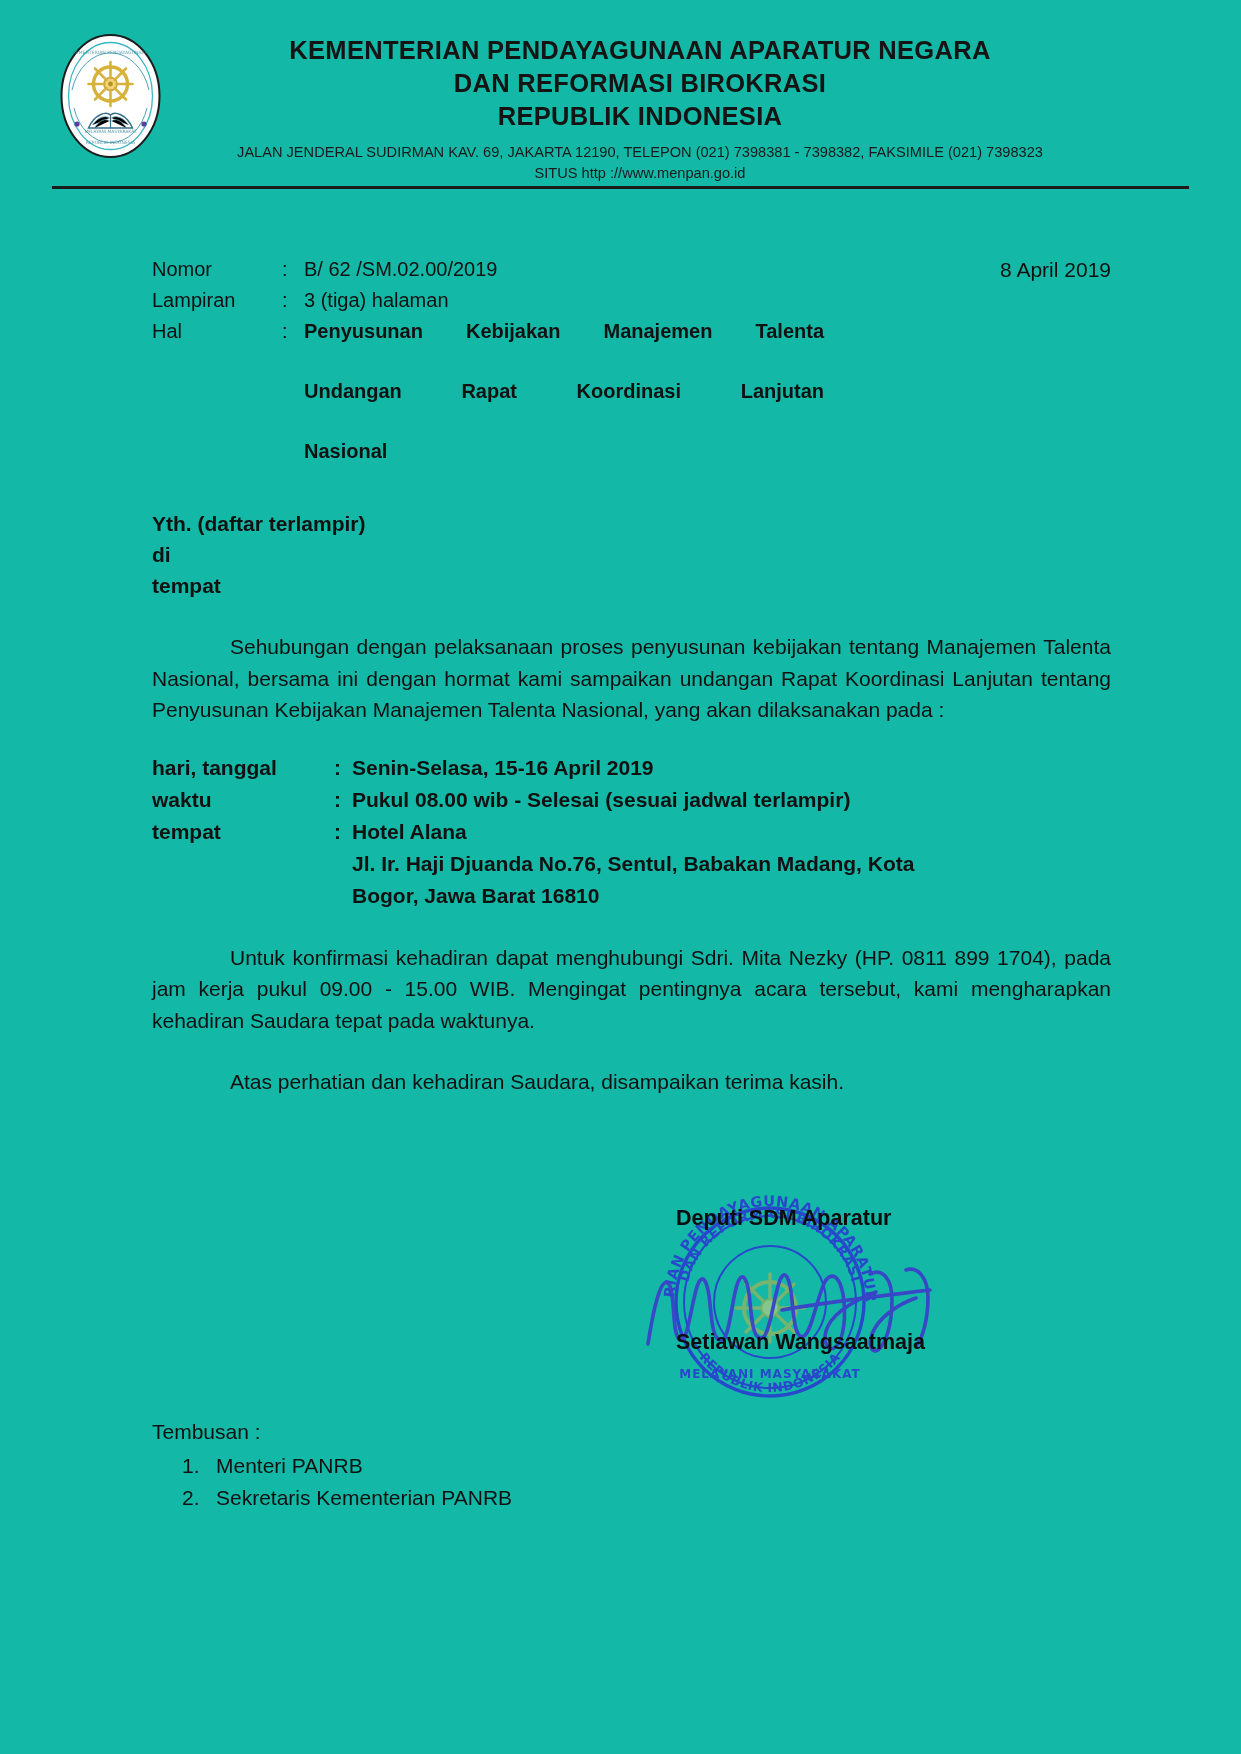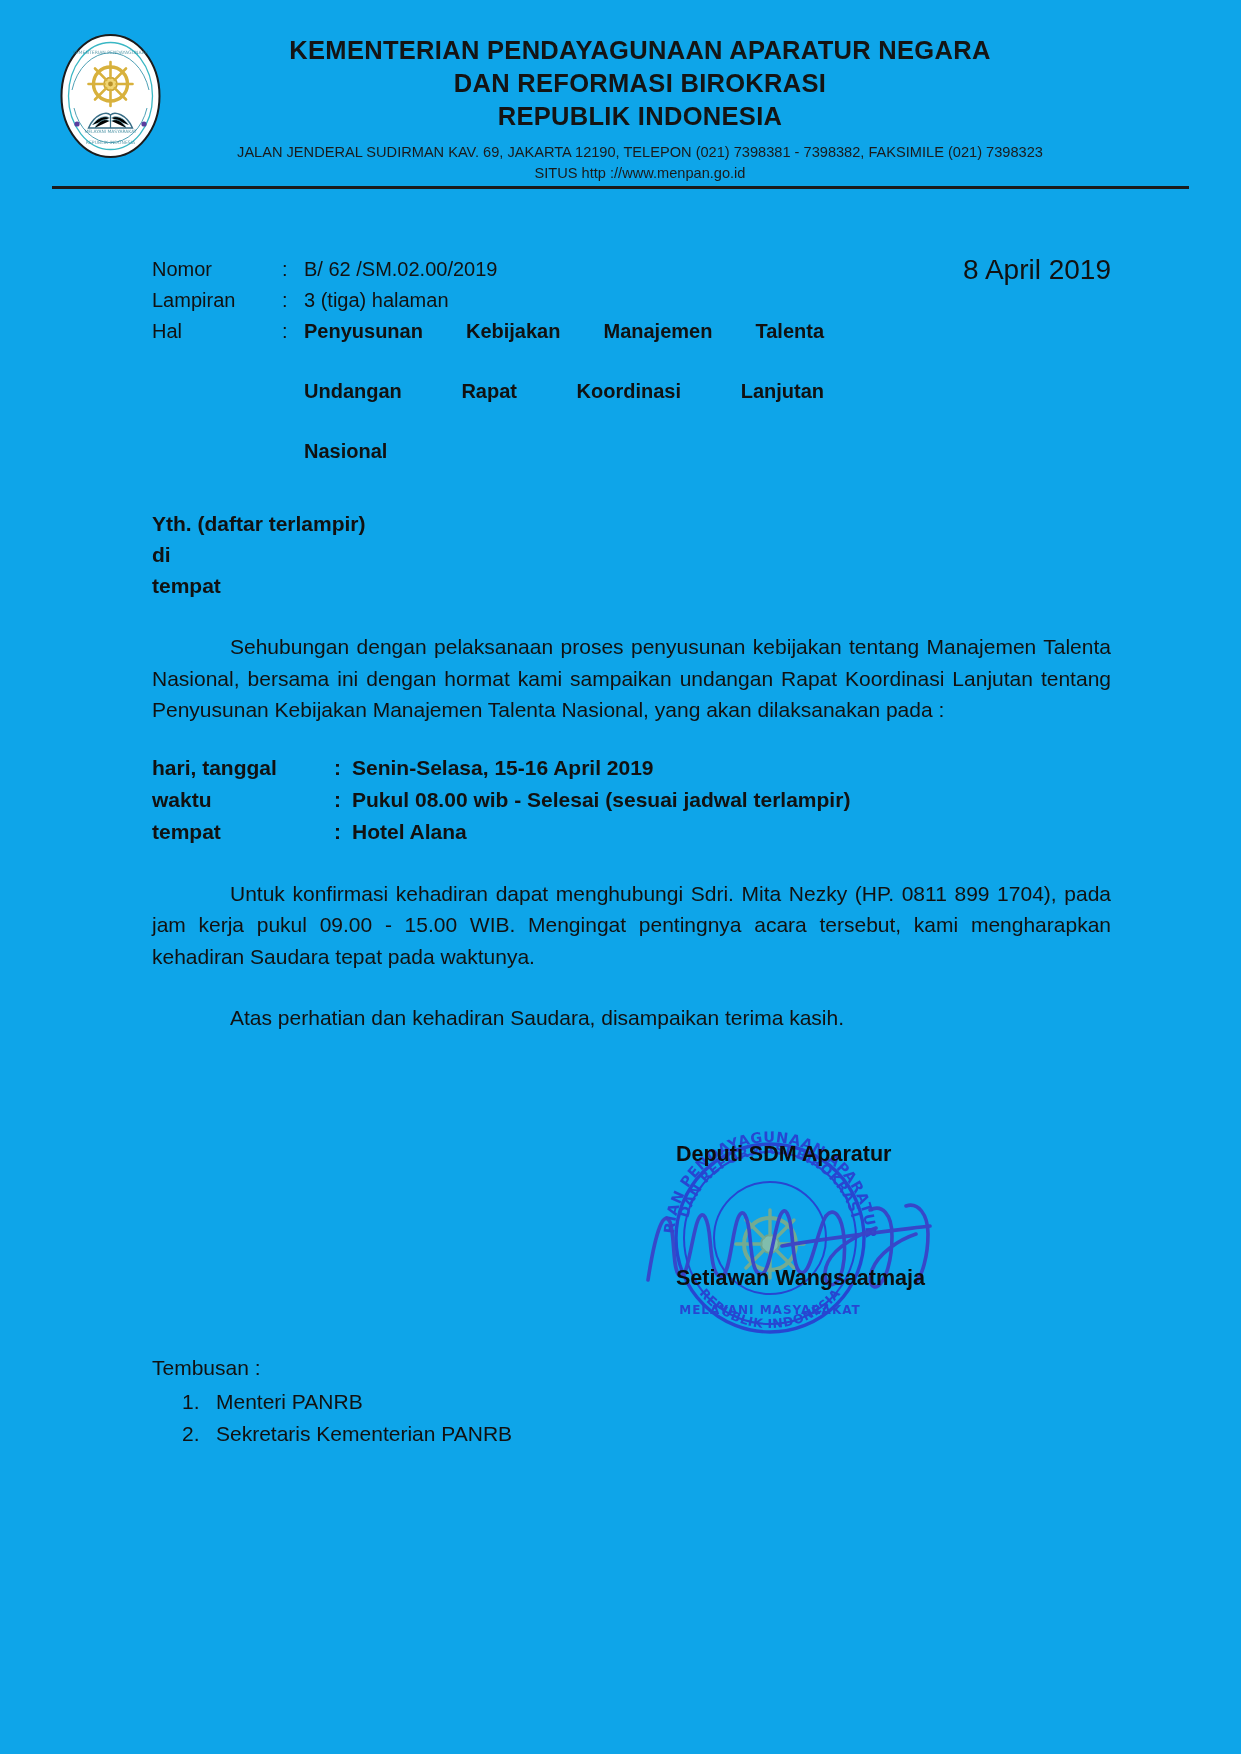--- a/index.html
+++ b/index.html
@@ -8,21 +8,21 @@
     background: #ffffff;
   }
   body {
     font-family: "Liberation Sans", sans-serif;
     color: #111111;
   }
   .page {
     position: relative;
     width: 1241px;
     height: 1754px;
-    background: #0ea5e9;
+    background: #14b8a6;
     overflow: hidden;
   }
 
   
   .letterhead {
     position: absolute;
     left: 0;
     top: 0;
     width: 1241px;
     height: 196px;
@@ -119,21 +119,21 @@
   }
   .meta-value.subject .j:after {
     content: "";
     display: inline-block;
     width: 100%;
   }
   .letter-date {
     position: absolute;
     right: 130px;
     top: 0;
-    font-size: 28px;
+    font-size: 21px;
     line-height: 31px;
   }
 
   .recipient {
     margin-top: 42px;
     padding-left: 152px;
     font-weight: bold;
     font-size: 21px;
     line-height: 31px;
   }
@@ -360,20 +360,24 @@
         <div class="det-colon">:</div>
         <div class="det-value">Pukul 08.00 wib - Selesai (sesuai jadwal terlampir)</div>
       </div>
 
       <div class="det-row">
         <div class="det-label">tempat</div>
         <div class="det-colon">:</div>
         <div class="det-value">Hotel Alana</div>
       </div>
 
+      <div class="det-sub">
+        <span class="addr-justify" style="display:block;text-align:justify;">Jl. Ir. Haji Djuanda No.76, Sentul, Babakan Madang, Kota</span>
+        <span style="display:block;">Bogor, Jawa Barat 16810</span>
+      </div>
     </div>
 
     <div class="para">Untuk konfirmasi kehadiran dapat menghubungi Sdri. Mita Nezky (HP. 0811 899 1704), pada jam kerja pukul 09.00 - 15.00 WIB. Mengingat pentingnya acara tersebut, kami mengharapkan kehadiran Saudara tepat pada waktunya.</div>
 
     <div class="para">Atas perhatian dan kehadiran Saudara, disampaikan  terima kasih.</div>
 
     <div class="signature-block">
 
       <div class="stamp">
         <svg viewBox="0 0 296 210" xmlns="http://www.w3.org/2000/svg">

